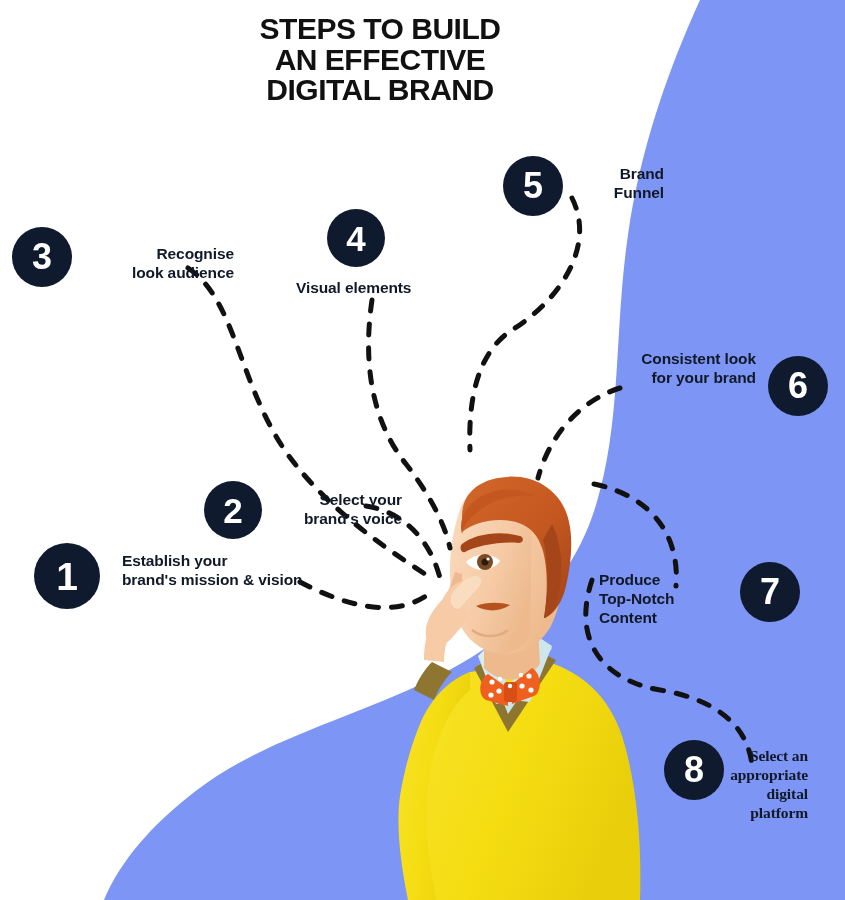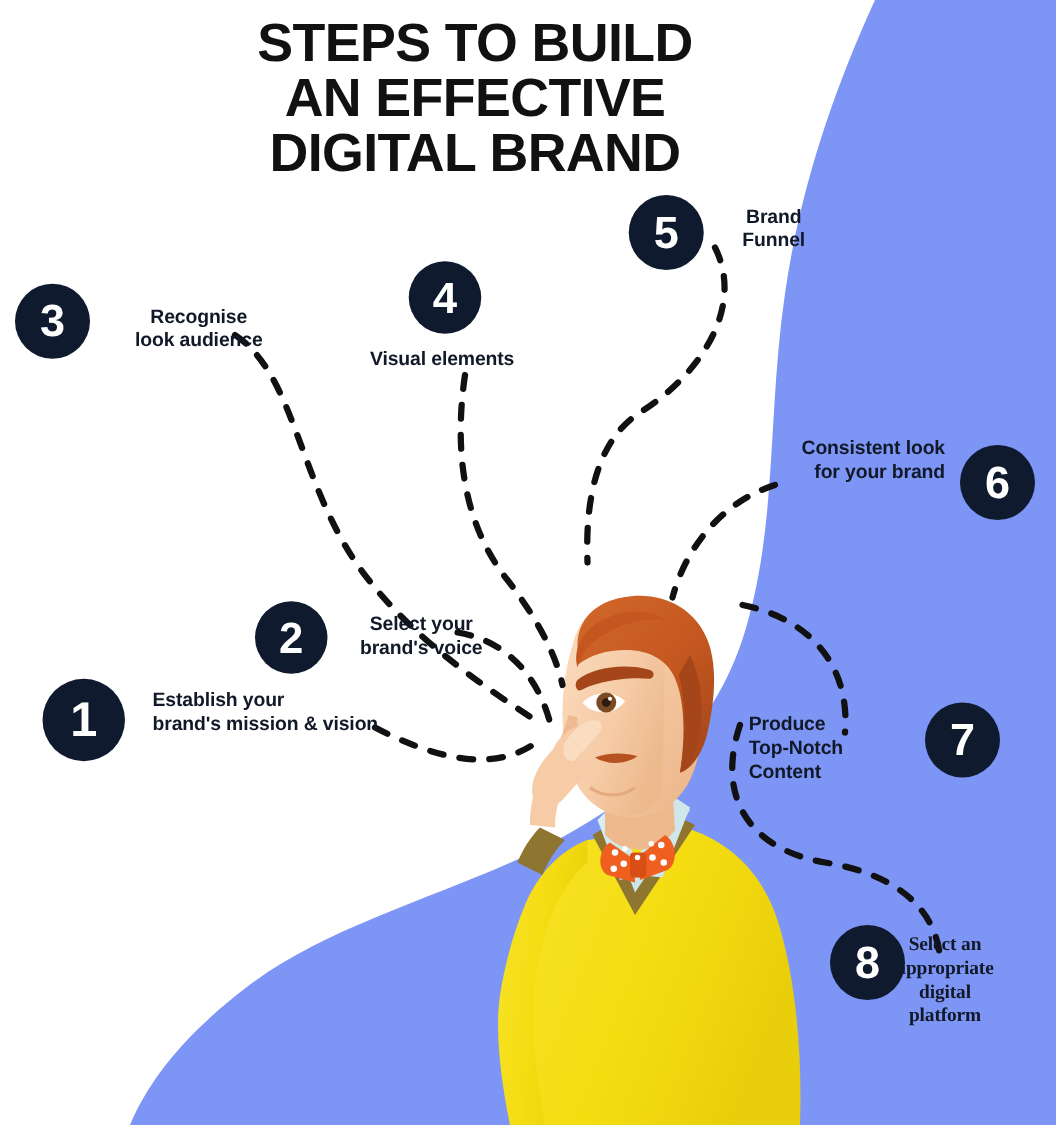--- a/index.html
+++ b/index.html
@@ -30,21 +30,21 @@
 
   .title {
     position: absolute;
     z-index: 5;
     left: 0;
     top: 14px;
     width: 760px;
     text-align: center;
     font-family: "Liberation Sans", sans-serif;
     font-weight: bold;
-    font-size: 43px;
+    font-size: 30px;
     line-height: 1.02;
     letter-spacing: -0.5px;
     color: #111111;
     text-transform: uppercase;
   }
   .title .tl { display: block; }
   .badge {
     position: absolute;
     border-radius: 50%;
     background: #0f1a2e;
@@ -61,21 +61,21 @@
     position: absolute;
     z-index: 6;
     color: #111827;
     font-family: "Liberation Sans", sans-serif;
     font-weight: bold;
     font-size: 15.5px;
     line-height: 1.22;
     white-space: pre-line;
     letter-spacing: -0.1px;
   }
-  .lbl-left  { text-align: center; }
+  .lbl-left  { text-align: right; }
   .lbl-right { text-align: right; }
   .lbl-center{ text-align: left; }
 </style>
 </head>
 <body>
 
 <div id="infographic">
 
   <svg id="bg-layer" viewBox="0 0 845 900">
     <path fill="#7d95f5" d="M845,0 L700,0

